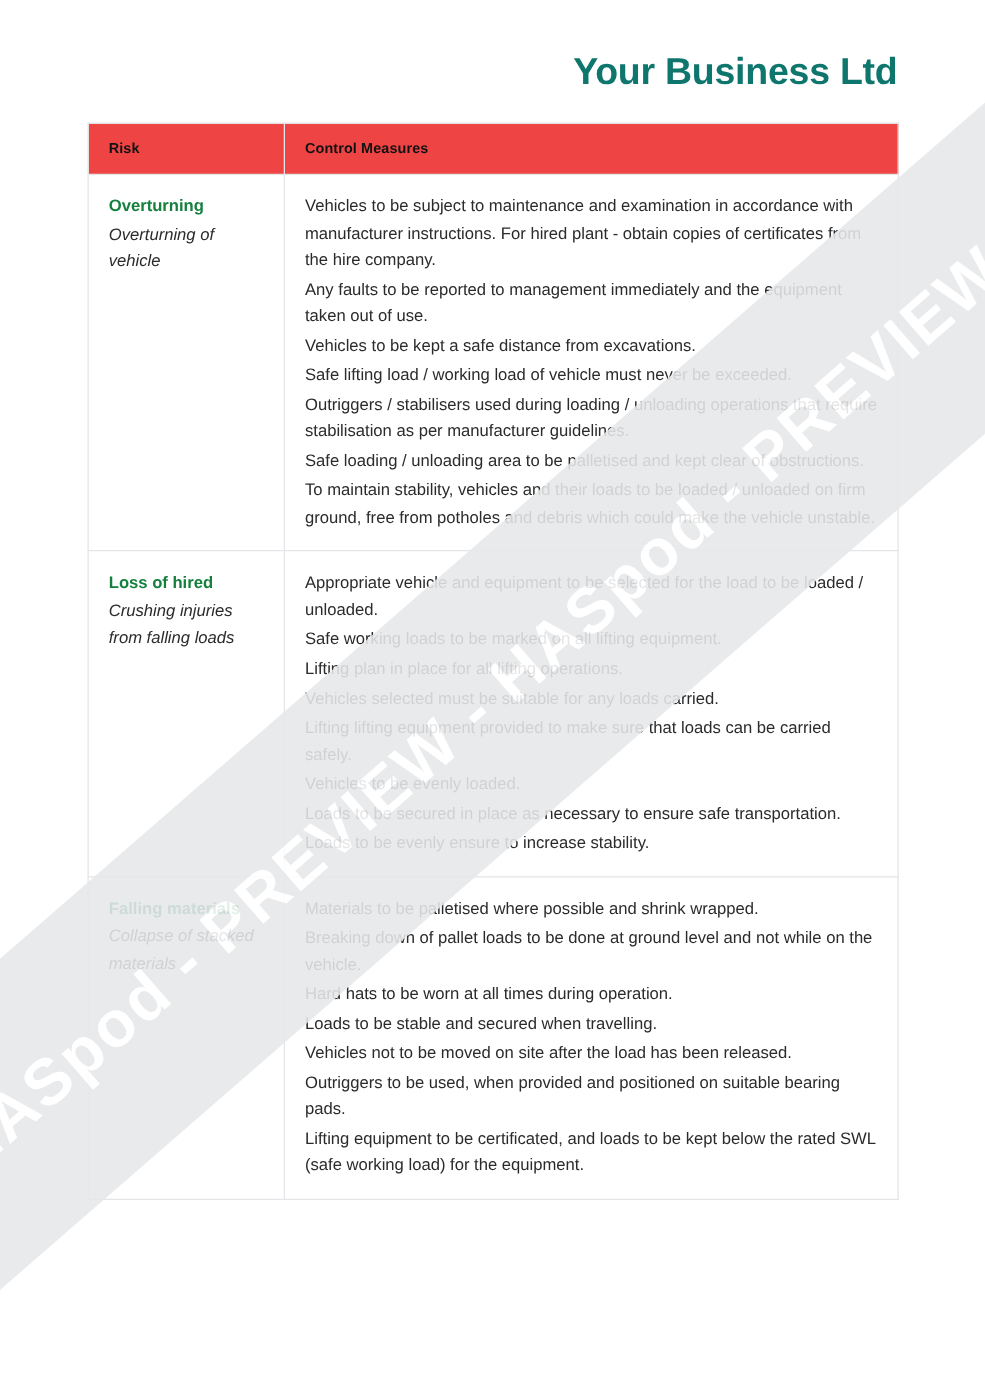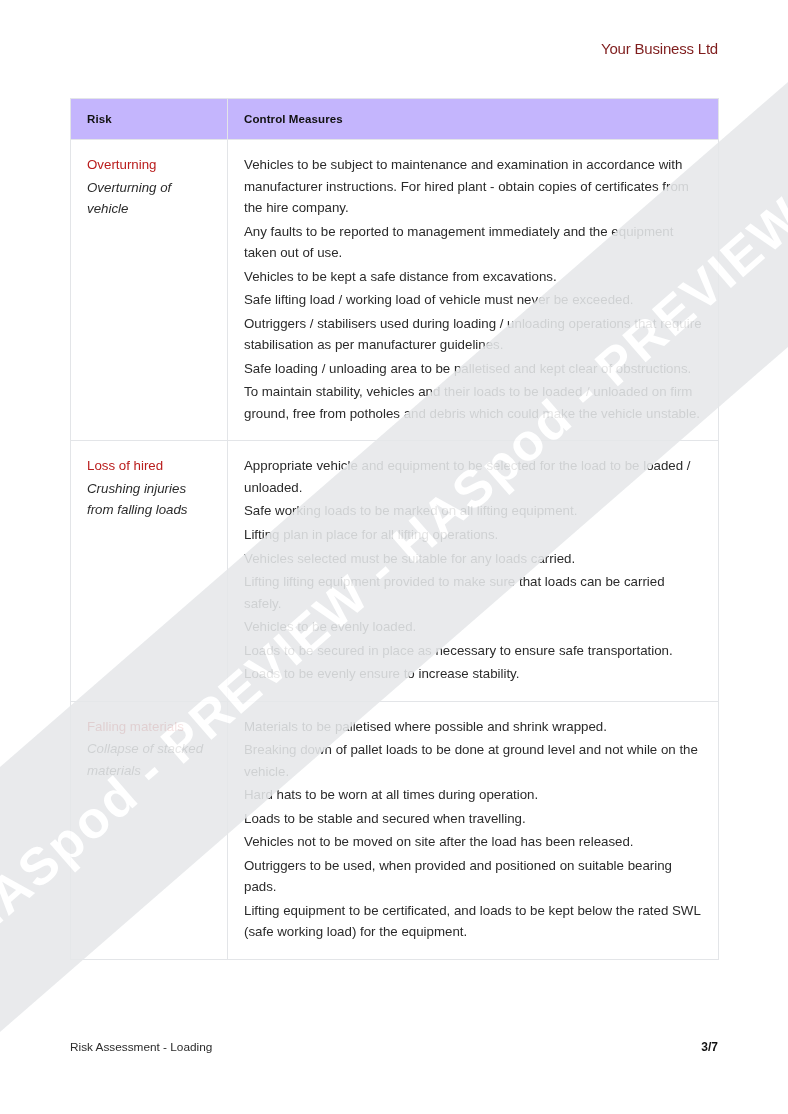--- a/index.html
+++ b/index.html
@@ -25,65 +25,65 @@
 
   
   .doc-header {
     position: absolute;
     top: 40px;
     left: 70px;
     right: 70px;
     text-align: right;
   }
   .company-name {
-    font-size: 15px;
-    font-weight: normal;
+    font-size: 30px;
+    font-weight: bold;
     letter-spacing: -0.2px;
-    color: #7f1d1d;
+    color: #0f766e;
     line-height: 1.2;
   }
 
   
   .risk-table {
     position: absolute;
     top: 98px;
     left: 70px;
     width: 648px;
     border-collapse: collapse;
     table-layout: fixed;
     border: 1px solid #e3e5e8;
   }
   .risk-table th,
   .risk-table td {
     border: 1px solid #e3e5e8;
     vertical-align: top;
     text-align: left;
   }
   .risk-table thead th {
-    background: #c4b5fd;
+    background: #ef4444;
     font-size: 11.5px;
     font-weight: bold;
     color: #111111;
     padding: 14px 14px 14px 16px;
     letter-spacing: 0.1px;
   }
   .col-risk { width: 157px; }
   .col-controls { width: 491px; }
 
   .risk-table tbody td {
     padding: 14px 14px 16px 16px;
     font-size: 13.3px;
     line-height: 1.62;
     color: #2b2b2b;
   }
   td.risk-cell { padding-right: 10px; }
 
   .risk-title {
-    font-weight: normal;
-    color: #b91c1c;
+    font-weight: bold;
+    color: #15803d;
     display: block;
     margin-bottom: 1px;
   }
   .risk-desc {
     display: block;
     color: #2b2b2b;
     font-style: italic;
   }
 
   .measure {
@@ -200,22 +200,18 @@
             <span class="measure">Hard hats to be worn at all times during operation.</span>
             <span class="measure">Loads to be stable and secured when travelling.</span>
             <span class="measure">Vehicles not to be moved on site after the load has been released.</span>
             <span class="measure">Outriggers to be used, when provided and positioned on suitable bearing pads.</span>
             <span class="measure">Lifting equipment to be certificated, and loads to be kept below the rated SWL (safe working load) for the equipment.</span>
           </td>
         </tr>
       </tbody>
   </table>
 
-  <div class="doc-footer">
-    <div>Risk Assessment - Loading</div>
-    <div class="footer-page">3/7</div>
-  </div>
 
   <div class="watermark">
     <span class="watermark-text">HASpod - PREVIEW - HASpod - PREVIEW - HASpod - PREVIEW - HASpod - PREVIEW -</span>
   </div>
 
 </div>
 
 </body></html>

